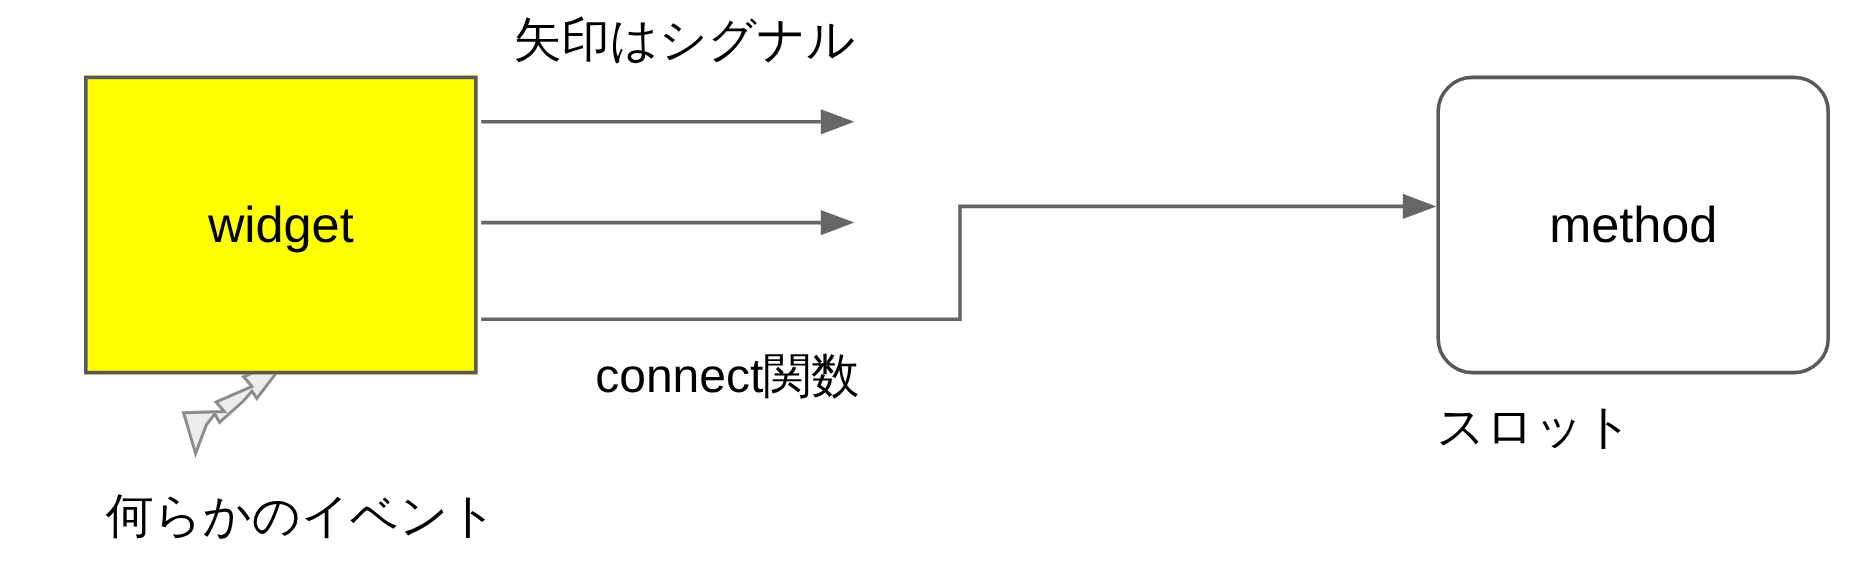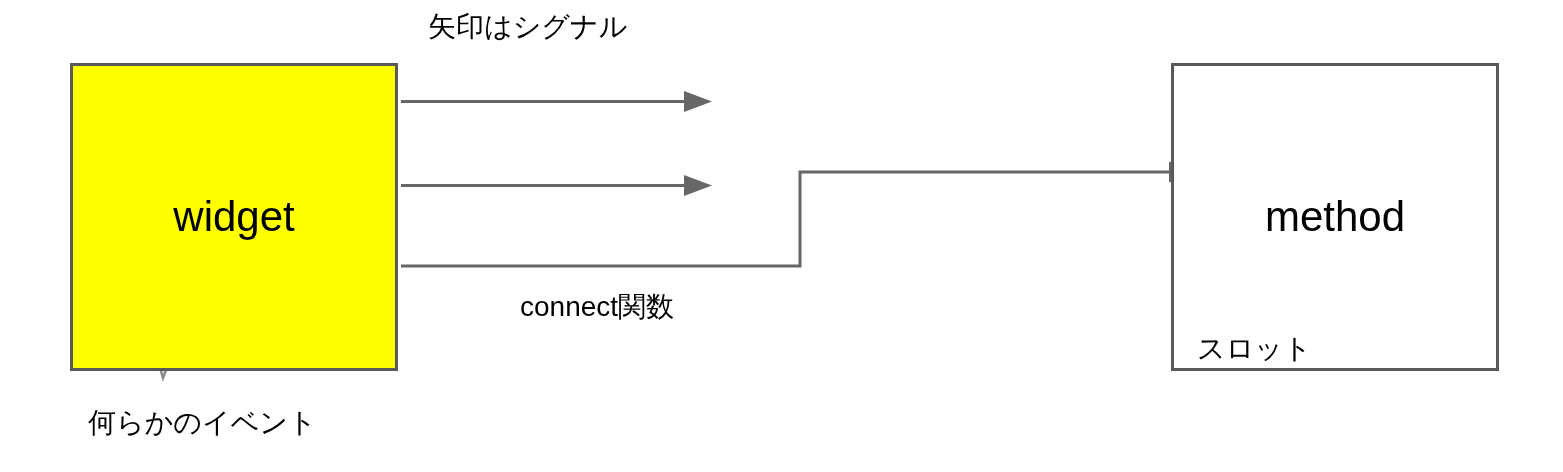--- a/index.html
+++ b/index.html
@@ -17,33 +17,33 @@
     position:relative;
     width:1563px;height:472px;
     background:var(--c-bg);
     font-family:"Liberation Sans","DejaVu Sans",sans-serif;
     color:var(--c-text);
     overflow:hidden;
   }
   .stage svg{position:absolute;left:0;top:0;}
   .box{
     position:absolute;
-    width:328px;height:308px;
+    width:328px;height:249px;
     border:3px solid var(--c-border);
     display:flex;align-items:center;justify-content:center;
     font-size:42px;line-height:1;
   }
   .box-widget{left:70px;top:63px;background:var(--c-widget-fill);}
-  .box-method{left:1171px;top:63px;background:var(--c-bg);}
+  .box-method{left:1197px;top:63px;background:var(--c-bg);border-radius:30px;}
   .caption{
     position:absolute;
-    font-size:28px;line-height:1.1;white-space:nowrap;
+    font-size:40px;line-height:1.1;white-space:nowrap;
   }
   .cap-signal{left:428px;top:12px;}
-  .cap-connect{left:520px;top:292px;}
+  .cap-connect{left:496px;top:292px;}
   .cap-slot{left:1197px;top:334px;width:328px;text-align:left;}
   .cap-event{left:64px;top:408px;margin-left:24px;}
   .conn-line{stroke:var(--c-line);stroke-width:3;fill:none;}
   .conn-head{fill:var(--c-line);stroke:none;}
   .bolt{fill:var(--c-bolt-fill);stroke:var(--c-bolt-stroke);stroke-width:2.5;stroke-linejoin:miter;}
 </style>
 </head>
 <body>
 
 <div class="stage">

